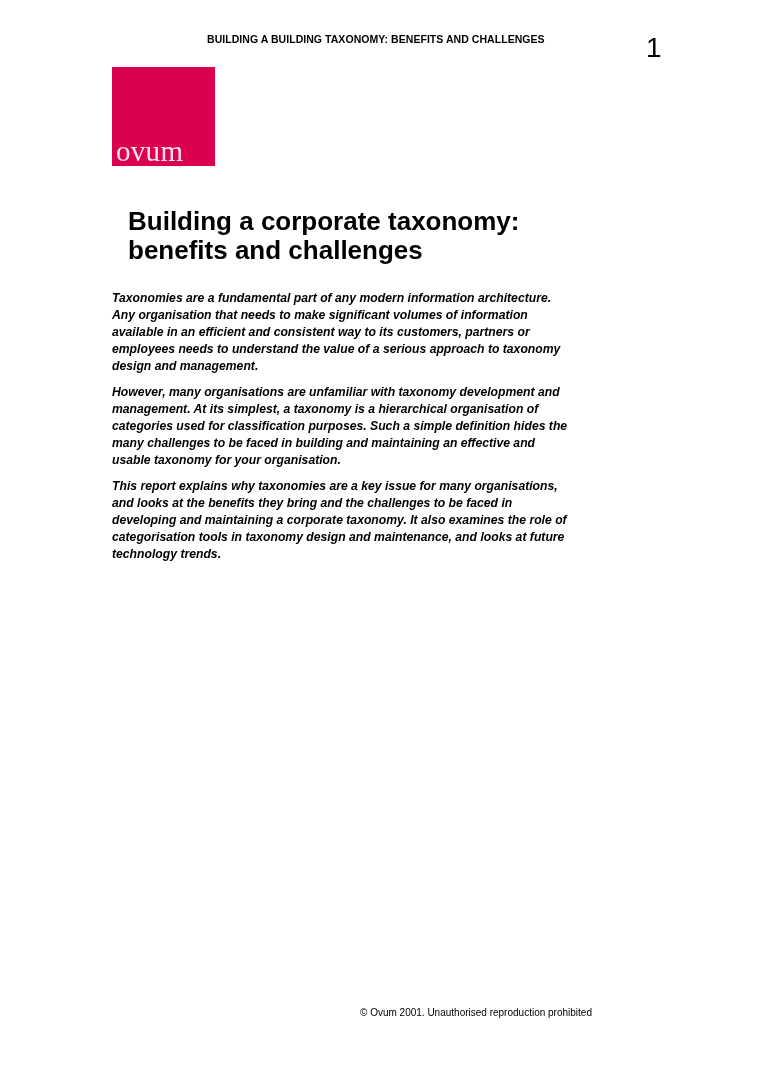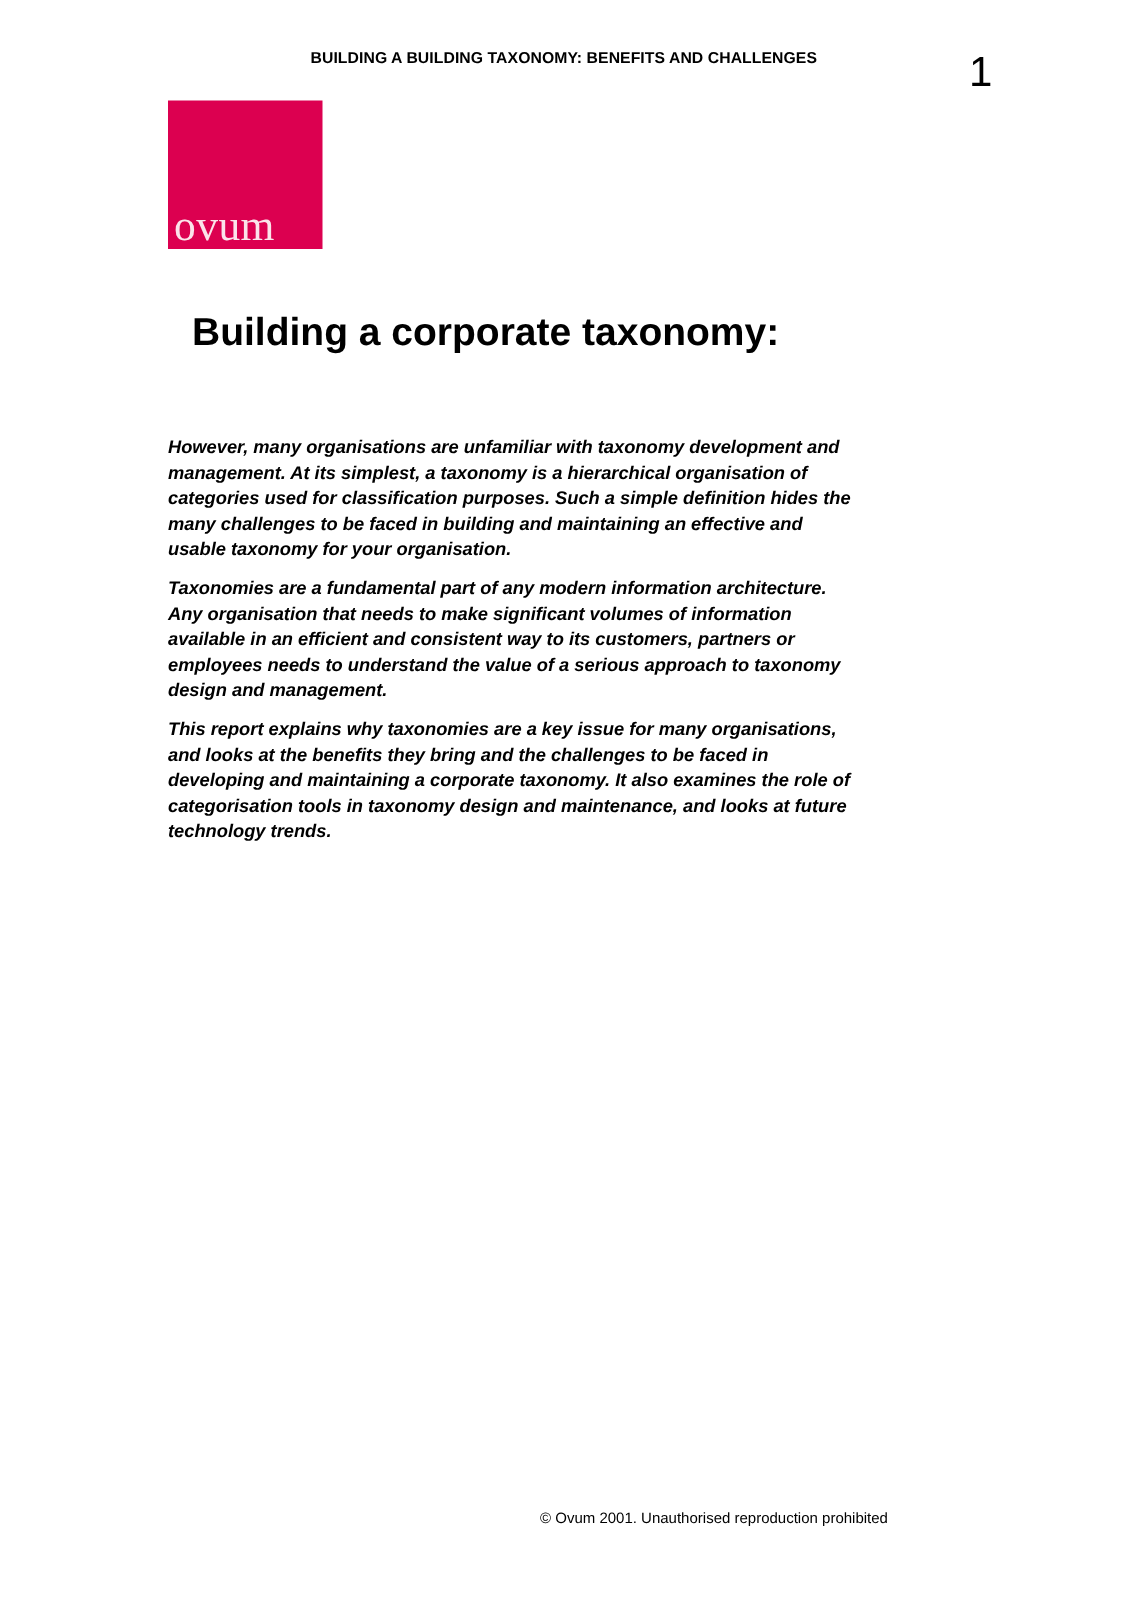--- a/index.html
+++ b/index.html
@@ -86,33 +86,34 @@
 
 <div class="running-header">BUILDING A BUILDING TAXONOMY: BENEFITS AND CHALLENGES</div>
 <div class="page-number">1</div>
 
 <div class="logo">
   <span class="logo-text">ovum</span>
 </div>
 
 <h1 class="title">
   <span>Building a corporate taxonomy:</span><br>
+  <span>benefits and challenges</span>
 </h1>
 
 <div class="summary">
+  <p>Taxonomies are a fundamental part of any modern information architecture.
+Any organisation that needs to make significant volumes of information
+available in an efficient and consistent way to its customers, partners or
+employees needs to understand the value of a serious approach to taxonomy
+design and management.</p>
   <p>However, many organisations are unfamiliar with taxonomy development and
 management. At its simplest, a taxonomy is a hierarchical organisation of
 categories used for classification purposes. Such a simple definition hides the
 many challenges to be faced in building and maintaining an effective and
 usable taxonomy for your organisation.</p>
-  <p>Taxonomies are a fundamental part of any modern information architecture.
-Any organisation that needs to make significant volumes of information
-available in an efficient and consistent way to its customers, partners or
-employees needs to understand the value of a serious approach to taxonomy
-design and management.</p>
   <p>This report explains why taxonomies are a key issue for many organisations,
 and looks at the benefits they bring and the challenges to be faced in
 developing and maintaining a corporate taxonomy. It also examines the role of
 categorisation tools in taxonomy design and maintenance, and looks at future
 technology trends.</p>
 </div>
 
 <div class="footer">© Ovum 2001. Unauthorised reproduction prohibited</div>
 
 </body></html>

